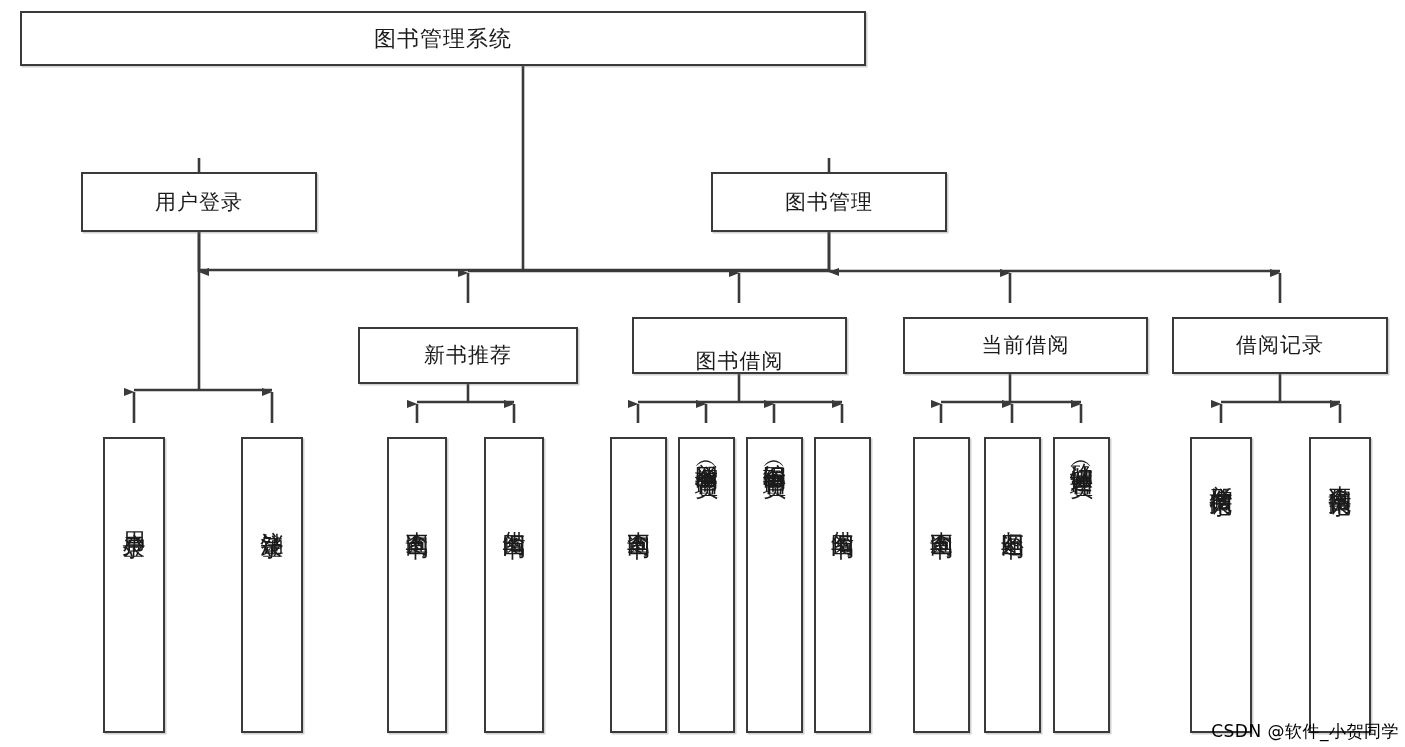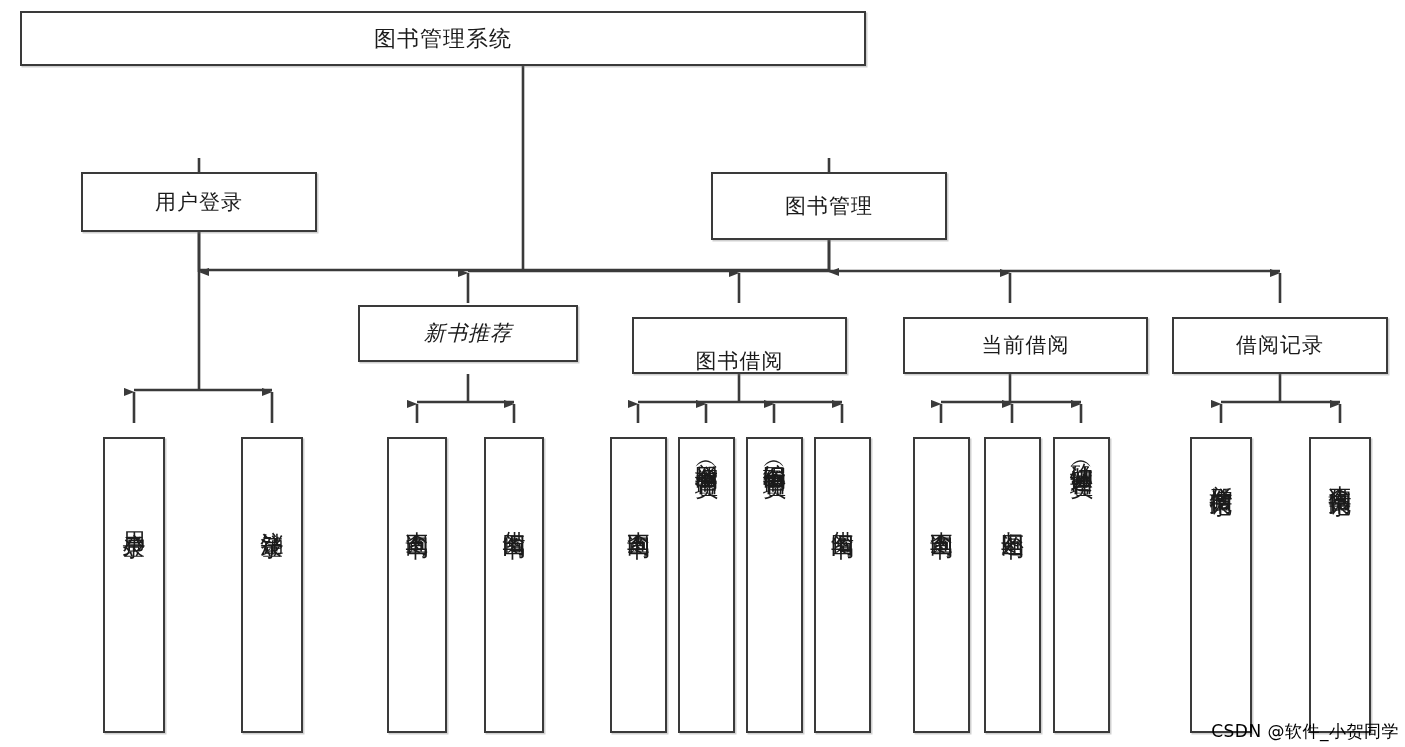--- a/index.html
+++ b/index.html
@@ -125,25 +125,25 @@
     </g>
   </svg>
 
   <div class="node-box root" style="left:20px; top:11px; width:846px; height:55px;">
     <span class="node-label-h">图书管理系统</span>
   </div>
 
   <div class="node-box" style="left:81px; top:172px; width:236px; height:60px;">
     <span class="node-label-h">用户登录</span>
   </div>
-  <div class="node-box" style="left:711px; top:172px; width:236px; height:68px;">
+  <div class="node-box" style="left:711px; top:172px; width:236px; height:60px;">
     <span class="node-label-h">图书管理</span>
   </div>
 
-  <div class="node-box" style="left:358px; top:305px; width:220px; height:57px;font-style:italic;">
+  <div class="node-box" style="left:358px; top:327px; width:220px; height:57px;">
     <span class="node-label-h">新书推荐</span>
   </div>
   <div class="node-box" style="left:632px; top:317px; width:215px; height:57px;align-items:flex-end;">
     <span class="node-label-h">图书借阅</span>
   </div>
   <div class="node-box" style="left:903px; top:317px; width:245px; height:57px;">
     <span class="node-label-h">当前借阅</span>
   </div>
   <div class="node-box" style="left:1172px; top:317px; width:216px; height:57px;">
     <span class="node-label-h">借阅记录</span>

